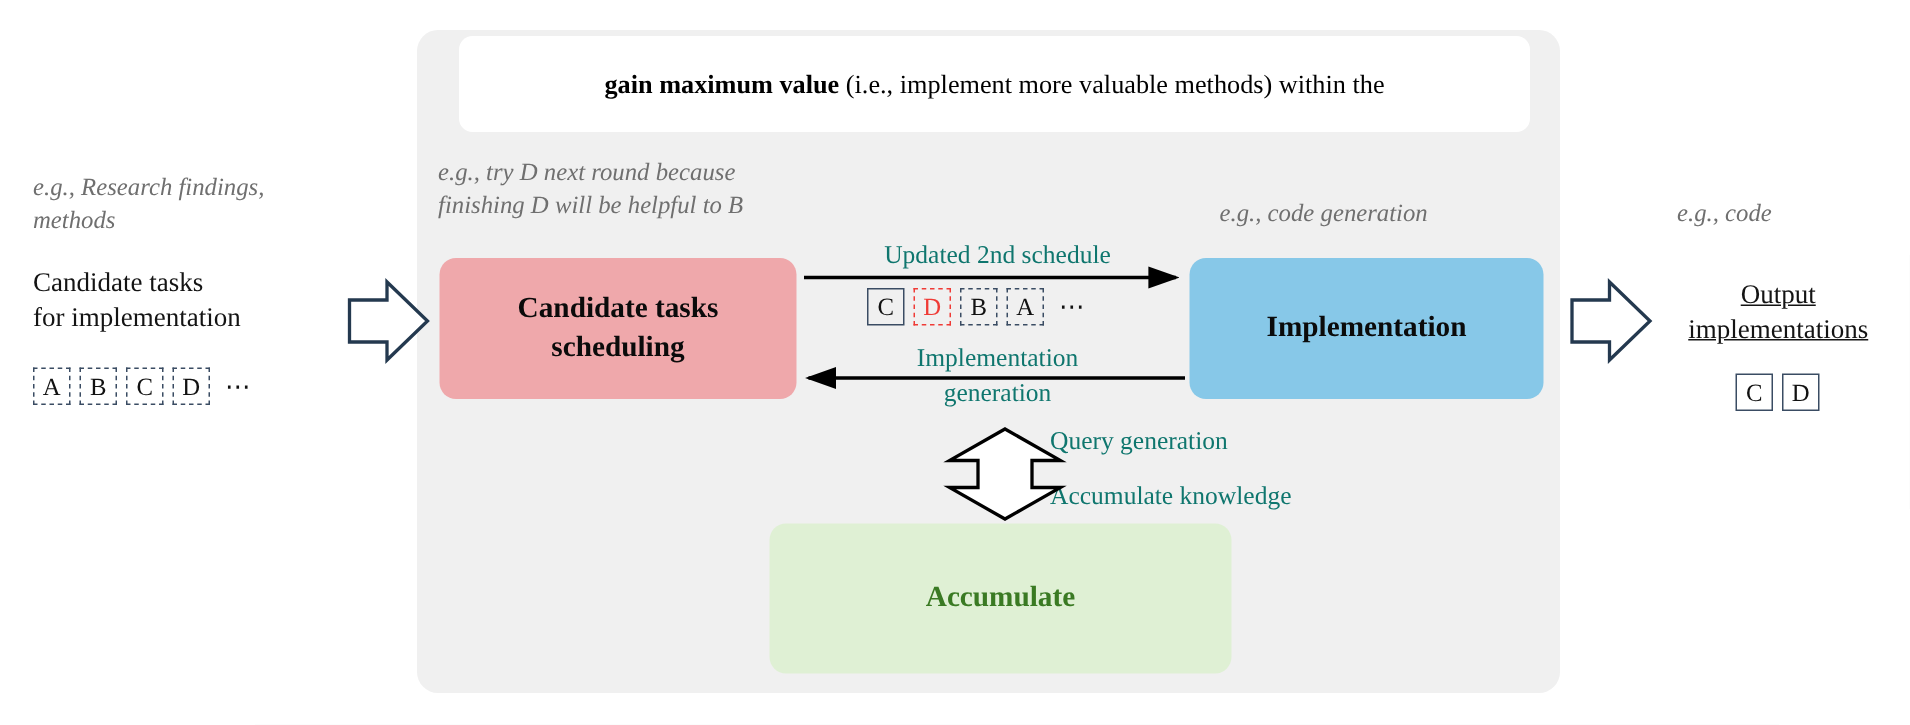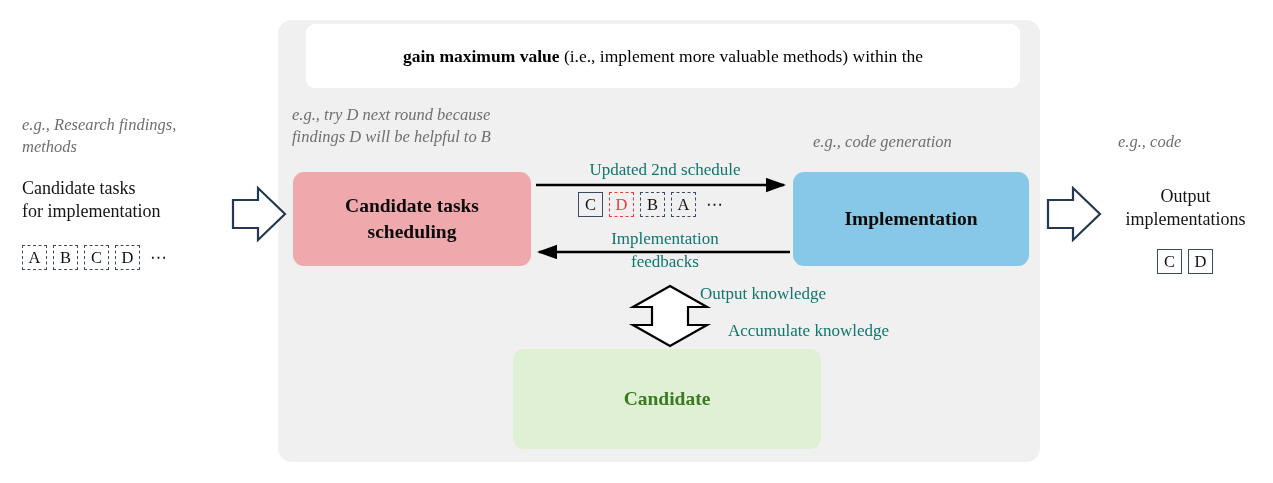--- a/index.html
+++ b/index.html
@@ -136,50 +136,50 @@
 
 <div class="chip-row" style="left:22px; top:245px;">
   <div class="chip dashed">A</div>
   <div class="chip dashed">B</div>
   <div class="chip dashed">C</div>
   <div class="chip dashed">D</div>
   <div class="dots">⋯</div>
 </div>
 
 <div class="eg" style="left:292px; top:104px; width:330px;">e.g., try D next round because
-findings D will be helpful to B</div>
+finishing D will be helpful to B</div>
 
 <div class="procbox" id="box-scheduling">Candidate tasks
 scheduling</div>
 
 <div class="eg" style="left:813px; top:131px; width:300px;">e.g., code generation</div>
 
 <div class="procbox" id="box-implementation">Implementation</div>
 
 <div class="arrow-label" style="left:540px; top:160px; width:250px;">Updated 2nd schedule</div>
 
 <div class="chip-row" style="left:578px; top:192px;">
   <div class="chip solid">C</div>
   <div class="chip red">D</div>
   <div class="chip dashed">B</div>
   <div class="chip dashed">A</div>
   <div class="dots">⋯</div>
 </div>
 
 <div class="arrow-label" style="left:540px; top:229px; width:250px;">Implementation</div>
-<div class="arrow-label" style="left:540px; top:252px; width:250px;">feedbacks</div>
-
-<div class="arrow-label" style="left:700px; top:284px; text-align:left;">Output knowledge</div>
-<div class="arrow-label" style="left:700px; top:321px; text-align:left;margin-left:28px;">Accumulate knowledge</div>
-
-<div class="procbox" id="box-knowledge">Candidate</div>
+<div class="arrow-label" style="left:540px; top:252px; width:250px;">generation</div>
+
+<div class="arrow-label" style="left:700px; top:284px; text-align:left;">Query generation</div>
+<div class="arrow-label" style="left:700px; top:321px; text-align:left;">Accumulate knowledge</div>
+
+<div class="procbox" id="box-knowledge">Accumulate</div>
 
 <div class="eg" style="left:1118px; top:131px; width:160px;">e.g., code</div>
 
-<div class="plain" style="left:1098px; top:185px; width:175px; text-align:center;">Output
+<div class="plain" style="left:1098px; top:185px; width:175px; text-align:center;text-decoration:underline;">Output
 implementations</div>
 
 <div class="chip-row" style="left:1157px; top:249px;">
   <div class="chip solid">C</div>
   <div class="chip solid">D</div>
 </div>
 
 <svg id="arrows">
   <defs>
     <marker id="ah" markerWidth="9" markerHeight="9" refX="8" refY="3.2" orient="auto" markerUnits="strokeWidth">

